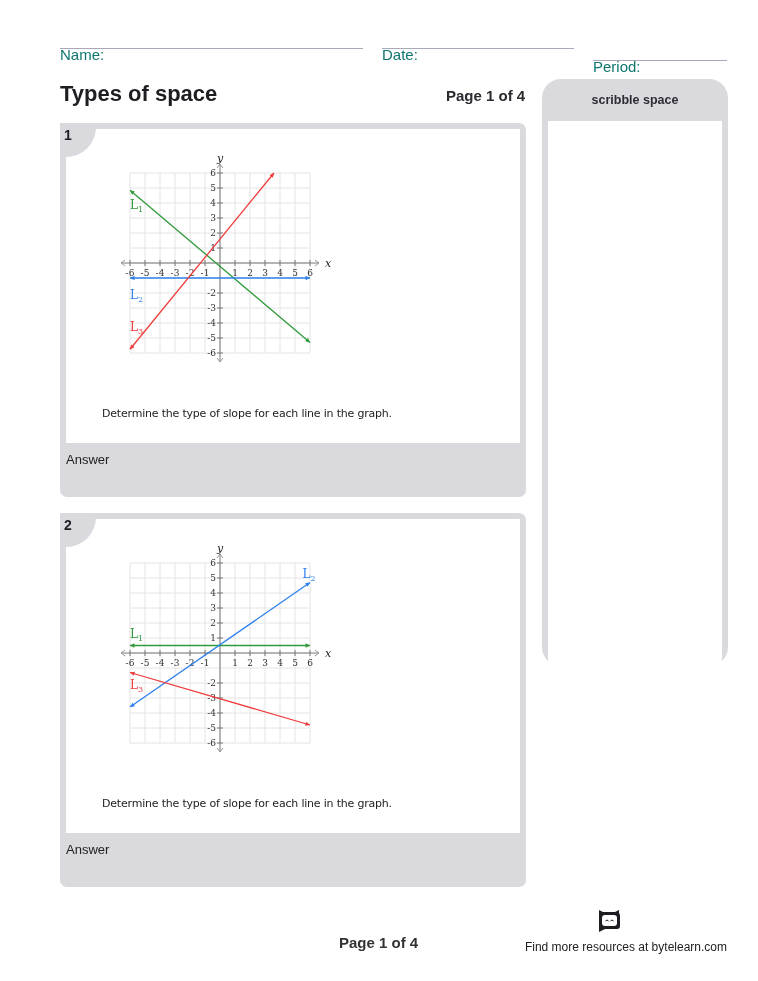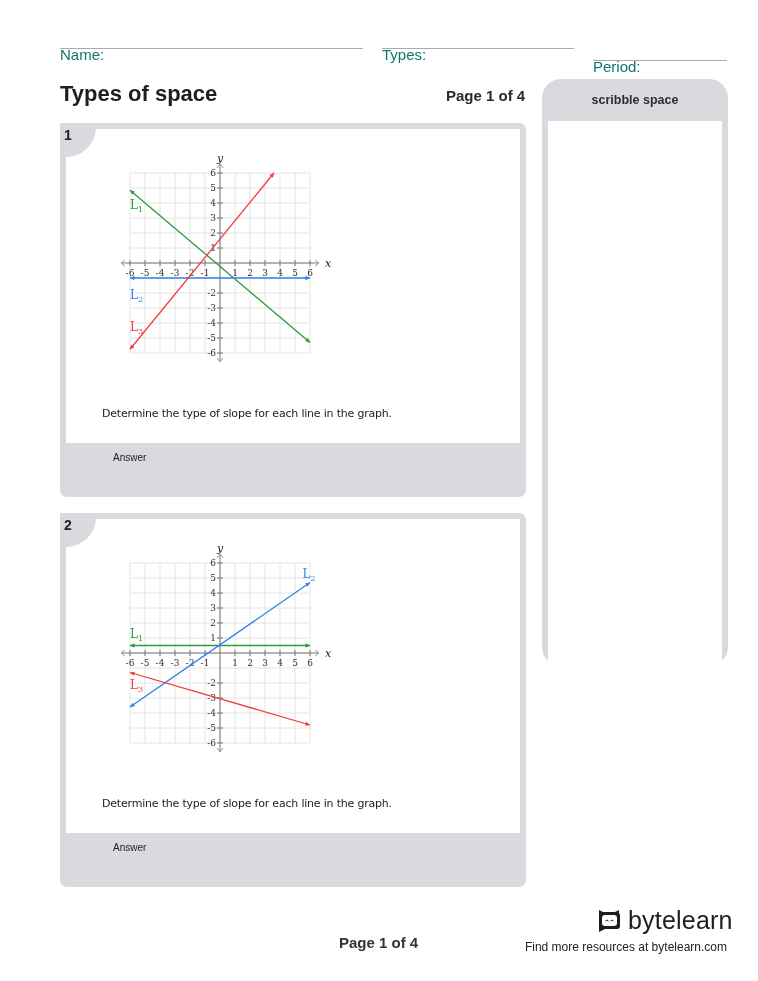--- a/index.html
+++ b/index.html
@@ -19,36 +19,36 @@
   .scribble-label { position: absolute; left: 0; width: 100%; top: 14px; text-align: center; font-size: 12.5px; font-weight: bold; color: #2d2d33; }
   .scribble-area { position: absolute; left: 6px; top: 42px; width: 174px; height: 760px; background: #ffffff; }
 
   .card { position: absolute; left: 60px; width: 466px; background: #d9d9de; border-radius: 7px; }
   #card1 { top: 123px; height: 374px; }
   #card2 { top: 513px; height: 374px; }
   .card-inner { position: absolute; left: 6px; top: 6px; width: 454px; height: 314px; background: #ffffff; }
   .badge { position: absolute; left: 0; top: 0; width: 36px; height: 34px; background: #d9d9de; border-bottom-right-radius: 30px; }
   .badge span { position: absolute; left: 4px; top: 4px; font-size: 14px; font-weight: bold; color: #1d1d22; }
   .prompt { position: absolute; left: 36px; top: 278px; font-size: 11px; color: #222; font-family: "DejaVu Sans", sans-serif; letter-spacing: -0.2px; }
-  .answer-label { position: absolute; left: 6px; top: 329px; font-size: 10px; color: #222; margin-left: 47px; }
+  .answer-label { position: absolute; left: 6px; top: 329px; font-size: 13px; color: #222; }
   .graph { position: absolute; left: 44px; top: 18px; }
 
   .footer-page { position: absolute; left: 339px; top: 934px; font-size: 15px; font-weight: bold; color: #333; }
   .logo { position: absolute; left: 596px; top: 906px; height: 28px; display: flex; align-items: center; }
   .logo-text { font-size: 25px; color: #1d1d22; margin-left: 6px; letter-spacing: 0.2px; }
   .footer-link { position: absolute; right: 31px; top: 940px; font-size: 12px; color: #222; margin-left: 20px; }
 </style>
 </head>
 <body>
 
 <div class="field" id="f-name">
   <span>Name:</span>
 </div>
 <div class="field" id="f-date">
-  <span>Types:</span>
+  <span>Date:</span>
 </div>
 <div class="field" id="f-period">
   <span>Period:</span>
 </div>
 
 <div class="title">Types of space</div>
 <div class="page-top">Page 1 of 4</div>
 
 <div class="scribble">
   <div class="scribble-label">scribble space</div>
@@ -264,15 +264,14 @@
 </div>
 
 <div class="footer-page">Page 1 of 4</div>
 <div class="logo">
   <svg width="26" height="26" viewBox="0 0 26 26">
     <path d="M3 6 L3 3 L7 5 L19 5 L23 3 L23 6 Q24 7 24 9 L24 19 Q24 22 21 22 L9 22 L3 25 L3 9 Q3 7 3 6 Z" fill="#1d1d22"></path>
     <rect x="6" y="8" width="15" height="11" rx="3" fill="#ffffff"></rect>
     <path d="M9.5 14 Q11 12 12.5 14" stroke="#1d1d22" stroke-width="1" fill="none"></path>
     <path d="M14.5 14 Q16 12 17.5 14" stroke="#1d1d22" stroke-width="1" fill="none"></path>
   </svg>
-  <span class="logo-text">bytelearn</span>
 </div>
 <div class="footer-link">Find more resources at bytelearn.com</div>
 
 </body></html>

